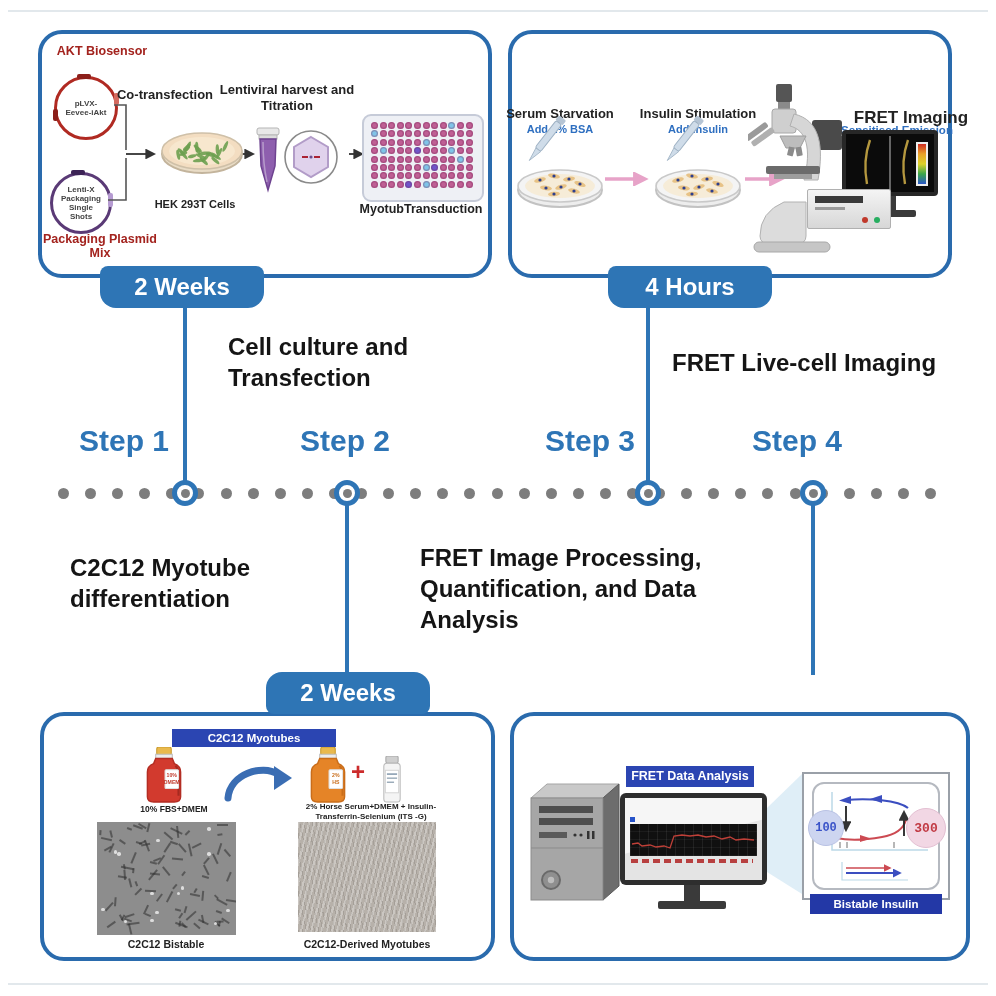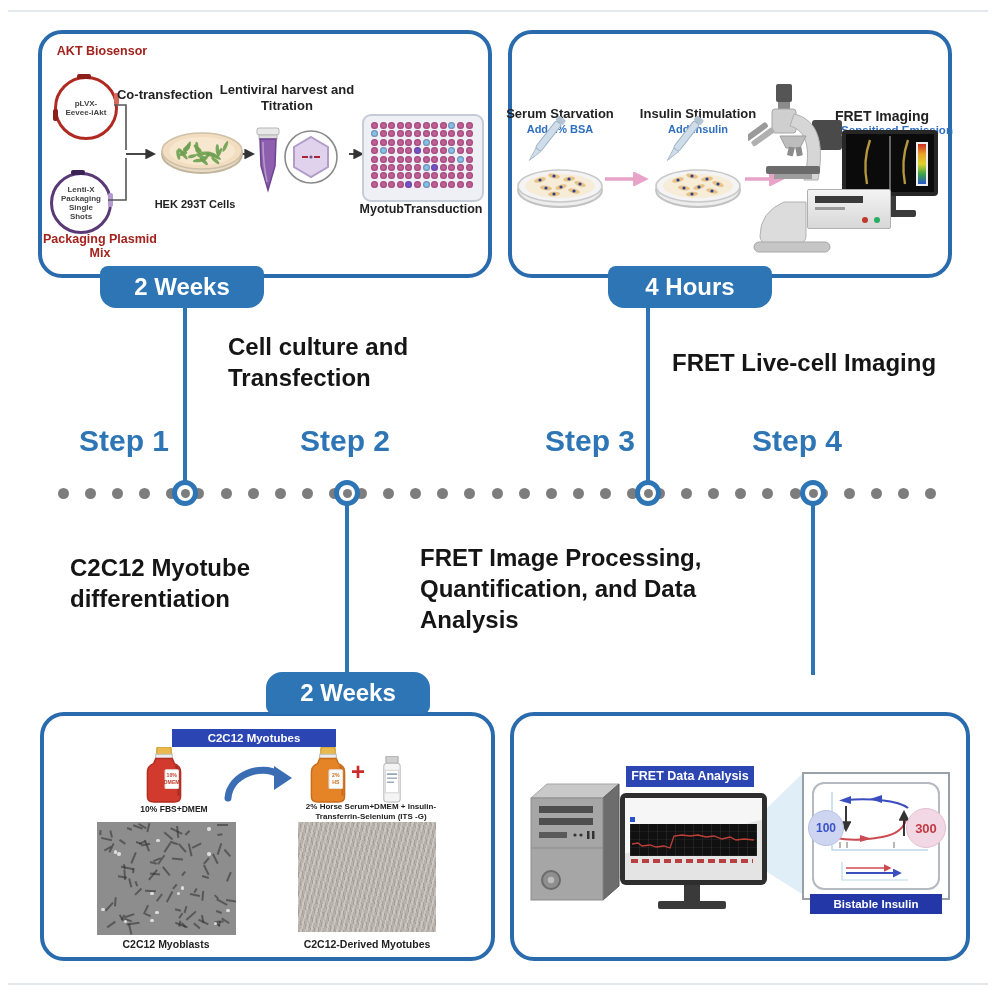--- a/index.html
+++ b/index.html
@@ -296,21 +296,21 @@
         <div class="well" style="left: 101.6px; top: 64.8px; background: rgb(191, 95, 148); box-shadow: rgba(120, 40, 90, 0.35) 0px 0px 0px 1.2px inset;"></div>
       </div>
     <div class="lbl c" style="left:379px;top:168px;font-size:12.5px;">MyotubTransduction</div>
   </section>
 
   <section class="panel" style="left:508px;top:30px;width:436px;height:240px;">
     <div class="lbl c" style="left:48px;top:72px;font-size:13px;">Serum Starvation</div>
     <div class="lbl c blue" style="left:48px;top:89px;font-size:11px;">Add 1% BSA</div>
     <div class="lbl c" style="left:186px;top:72px;font-size:13px;">Insulin Stimulation</div>
     <div class="lbl c blue" style="left:186px;top:89px;font-size:11px;">Add Insulin</div>
-    <div class="lbl c" style="left:370px;top:74px;font-size:14px;">FRET Imaging</div>
+    <div class="lbl c" style="left:399px;top:74px;font-size:17px;">FRET Imaging</div>
     <div class="lbl c blue" style="left:385px;top:90px;font-size:11.5px;">Sensitised Emission</div>
 
     <svg class="abs" style="left:2px;top:82px;width:92px;height:100px;" viewBox="0 0 92 100">
       <g transform="rotate(38 26 30)">
         <rect x="22" y="-6" width="9" height="6" rx="1.5" fill="#b5c4d4"></rect>
         <rect x="23" y="0" width="7" height="34" rx="2" fill="#cfdce9" stroke="#9fb2c4" stroke-width="1"></rect>
         <polygon points="24,34 30,34 26.5,48" fill="#cfdce9" stroke="#9fb2c4" stroke-width="0.8"></polygon>
       </g>
       <ellipse cx="46" cy="74" rx="42" ry="17" fill="#ededed" stroke="#c2c2c2" stroke-width="2"></ellipse>
       <ellipse cx="46" cy="70" rx="42" ry="16" fill="#f4f4f4" stroke="#c9c9c9" stroke-width="1.6"></ellipse>
@@ -644,21 +644,21 @@
         <div class="speckl" style="left: 110.405px; top: 30.0329px; width: 3.5px; height: 3.5px;"></div>
         <div class="speckl" style="left: 59.1219px; top: 16.6257px; width: 3.5px; height: 3.5px;"></div>
         <div class="speckl" style="left: 4.49494px; top: 85.5538px; width: 3.5px; height: 3.5px;"></div>
         <div class="speckl" style="left: 20.3515px; top: 30.052px; width: 3.5px; height: 3.5px;"></div>
         <div class="speckl" style="left: 16.8151px; top: 28.0954px; width: 3.5px; height: 3.5px;"></div>
         <div class="speckl" style="left: 58.0832px; top: 88.8445px; width: 3.5px; height: 3.5px;"></div>
         <div class="speckl" style="left: 116.872px; top: 99.7562px; width: 3.5px; height: 3.5px;"></div>
       </div>
     <div class="microimg" id="img-myotubes" style="left:254px;top:106px;width:138px;height:110px;"></div>
 
-    <div class="lbl c" style="left:122px;top:222px;font-size:10.5px;">C2C12 Myoblasts</div>
+    <div class="lbl c" style="left:122px;top:222px;font-size:10.5px;">C2C12 Bistable</div>
     <div class="lbl c" style="left:323px;top:222px;font-size:10.5px;">C2C12-Derived Myotubes</div>
   </section>
 
   <section class="panel" style="left:510px;top:712px;width:452px;height:241px;">
 
     <svg class="abs" style="left:15px;top:66px;width:92px;height:126px;" viewBox="0 0 92 126">
       <polygon points="2,16 18,2 90,2 74,16" fill="#c9c9c9" stroke="#a5a5a5"></polygon>
       <polygon points="74,16 90,2 90,104 74,118" fill="#6d6d6d" stroke="#5a5a5a"></polygon>
       <rect x="2" y="16" width="72" height="102" fill="#a6a6a6" stroke="#8b8b8b"></rect>
       <rect x="10" y="24" width="54" height="7" fill="#4e4e4e"></rect>
@@ -686,21 +686,21 @@
         <div class="redlabels"></div>
       </div>
     </div>
     <div class="m-stand" style="left:170px;top:169px;width:16px;height:16px;"></div>
     <div class="m-stand" style="left:144px;top:185px;width:68px;height:8px;border-radius:2px;"></div>
 
     <svg class="abs" style="left:253px;top:56px;width:35px;height:124px;" viewBox="0 0 35 124">
       <polygon points="0,36 35,2 35,122 0,100" fill="#d7eaf5" opacity="0.8"></polygon>
     </svg>
 
-    <div class="card" style="left:288px;top:56px;width:144px;height:124px;">
+    <div class="card" style="left:288px;top:56px;width:144px;height:124px;font-family:Liberation Mono, monospace;">
       <div class="inner"></div>
       <svg width="140" height="120" viewBox="0 0 140 120" style="position:absolute;left:2px;top:2px">
         <path d="M26,16 V74 H122" fill="none" stroke="#bcd9e8" stroke-width="1.5"></path>
         <path d="M30,62 C44,65 60,64 76,61 C88,59 97,54 100,44" fill="none" stroke="#cc4a52" stroke-width="2"></path>
         <polygon points="54,59 65,62.5 54,66" fill="#cc4a52"></polygon>
         <path d="M102,32 C92,24 62,22 40,24" fill="none" stroke="#3b4ec0" stroke-width="2.2"></path>
         <polygon points="45,20 33,24.5 45,28" fill="#3b4ec0"></polygon>
         <polygon points="76,19 64,23 76,27" fill="#3b4ec0"></polygon>
         <line x1="40" y1="30" x2="40" y2="54" stroke="#222" stroke-width="1.8" marker-end="url(#mk-black)"></line>
         <line x1="98" y1="60" x2="98" y2="36" stroke="#222" stroke-width="1.8" marker-end="url(#mk-black)"></line>

